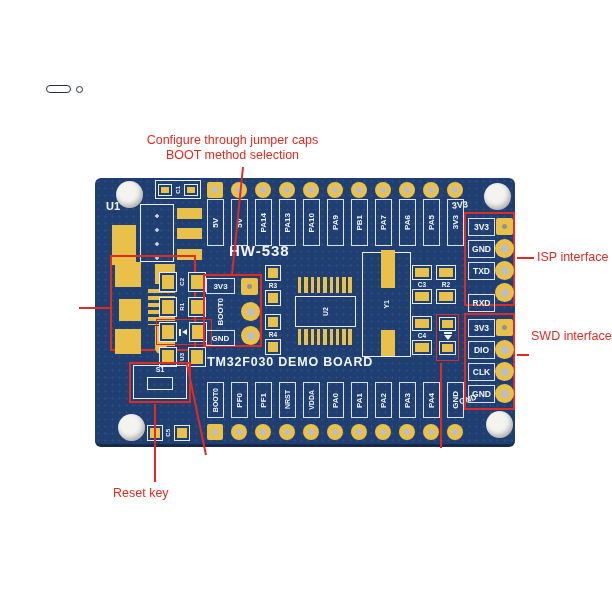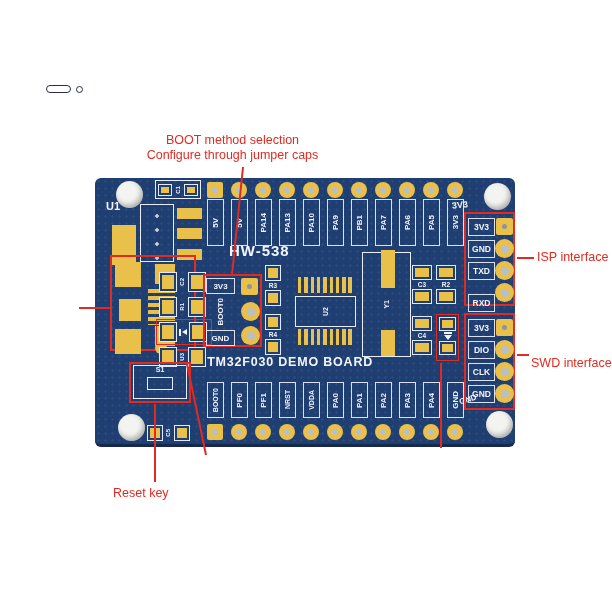--- a/index.html
+++ b/index.html
@@ -317,20 +317,20 @@
     <line x1="243" y1="167" x2="232" y2="275" stroke="#e02b22" stroke-width="2"></line>
     <line x1="79" y1="308" x2="111" y2="308" stroke="#e02b22" stroke-width="2"></line>
     <line x1="517" y1="258" x2="534" y2="258" stroke="#e02b22" stroke-width="2"></line>
     <line x1="517" y1="355" x2="529" y2="355" stroke="#e02b22" stroke-width="2"></line>
     <line x1="441" y1="363" x2="441" y2="448" stroke="#e02b22" stroke-width="2"></line>
     <line x1="187" y1="364" x2="206" y2="455" stroke="#e02b22" stroke-width="2"></line>
     <line x1="155" y1="404" x2="155" y2="482" stroke="#e02b22" stroke-width="2"></line>
   </svg>
 
   <div class="ann" style="left:115px;top:133px;width:235px;text-align:center">
+    <div>Configure through jumper caps</div>
     <div>BOOT method selection</div>
-    <div>Configure through jumper caps</div>
   </div>
   <div class="ann" style="left:537px;top:250px">ISP interface</div>
-  <div class="ann" style="left:531px;top:356px">SWD interface</div>
+  <div class="ann" style="left:531px;top:329px">SWD interface</div>
   <div class="ann" style="left:113px;top:486px">Reset key</div>
 
 </div>
 
 </body></html>

